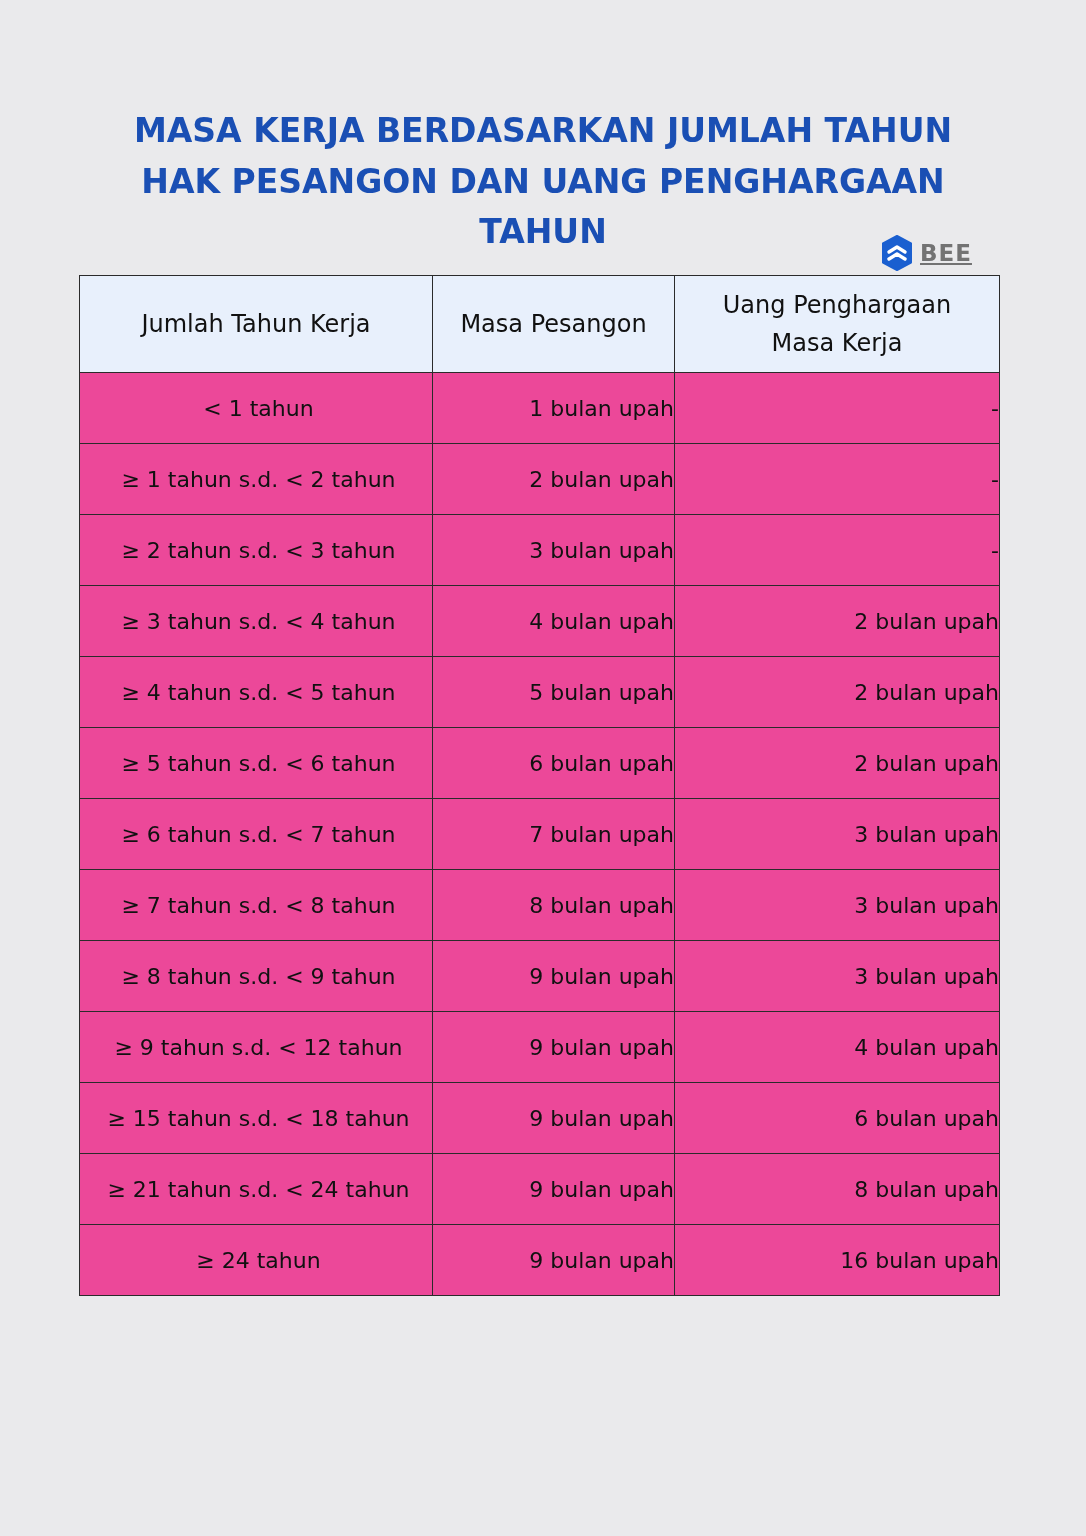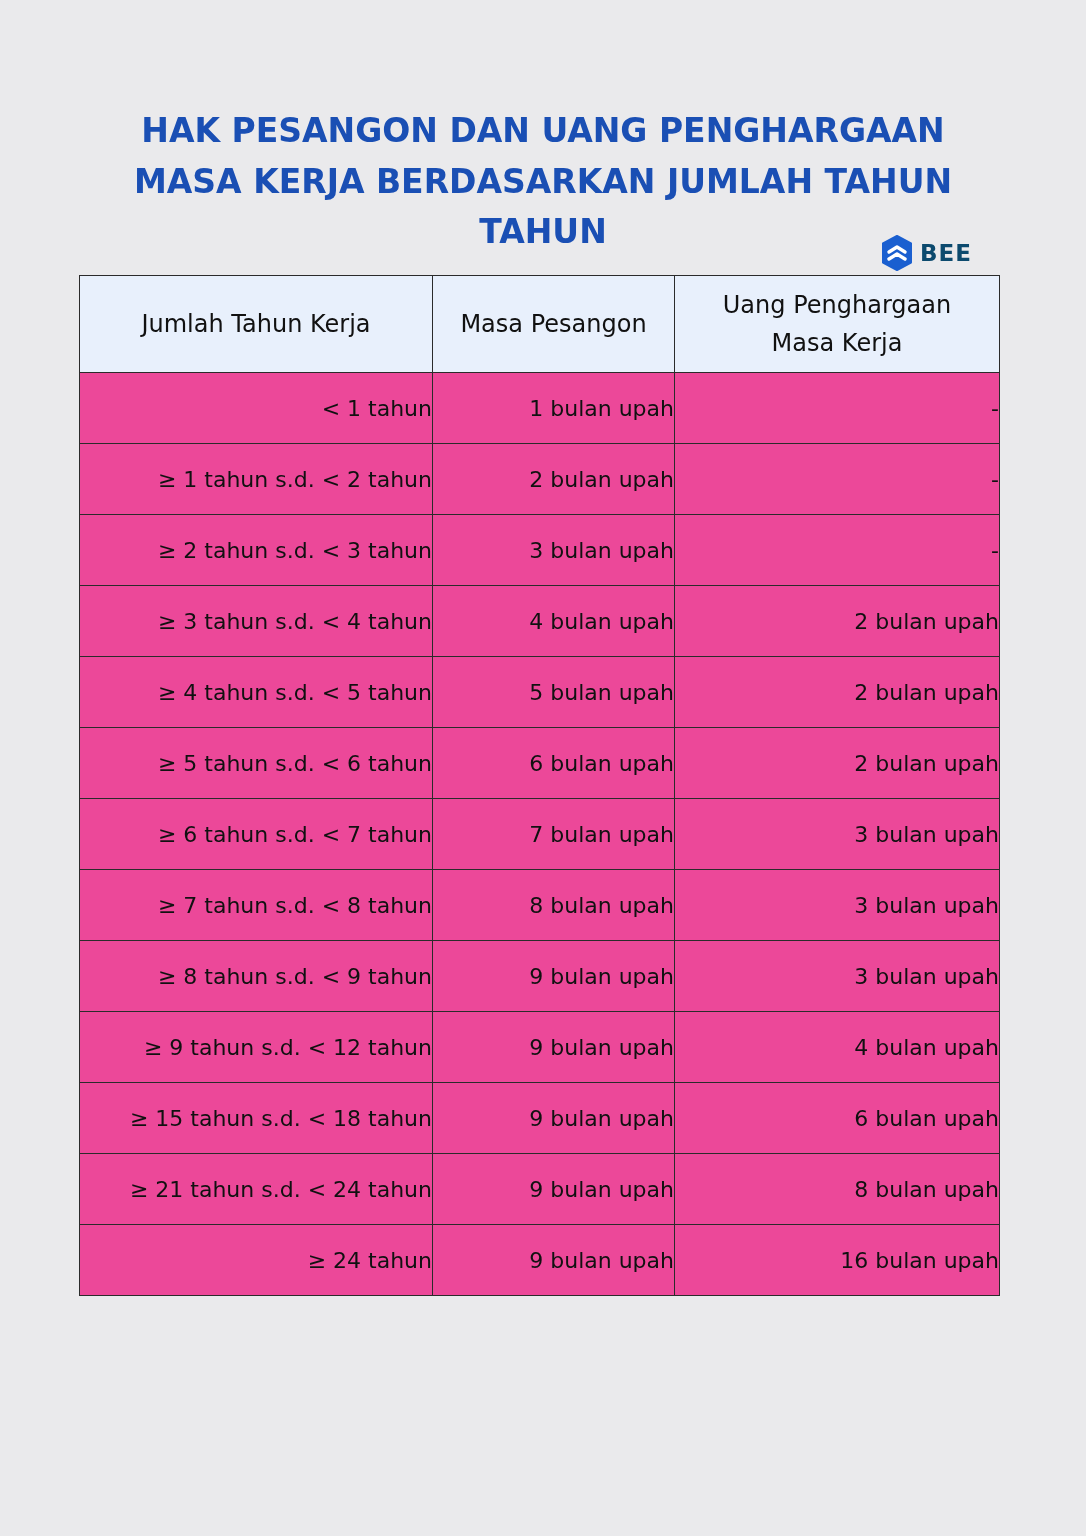--- a/index.html
+++ b/index.html
@@ -35,22 +35,23 @@
       height: 36px;
       display: flex;
       align-items: center;
       gap: 6px;
     }
     .logo svg { display: block; }
     .logo-text {
       font-family: "DejaVu Sans", sans-serif;
       font-weight: bold;
       font-size: 23px;
-      color: #0c4a6e;
+      color: #737373;
       letter-spacing: 1px;
+      text-decoration: underline;
     }
     table.grid {
       position: absolute;
       left: 79px;
       top: 275px;
       width: 920px;
       border-collapse: collapse;
       background: #ec4899;
       table-layout: fixed;
     }
@@ -66,36 +67,36 @@
       background: #e8f0fc;
       height: 96px;
       font-size: 24px;
       line-height: 38px;
       text-align: center;
     }
     table.grid td {
       height: 70px;
     }
     table.grid td.c0 {
-      text-align: right;
+      text-align: center;
       padding-left: 5px;
     }
     table.grid td.c1, table.grid td.c2 {
       text-align: right;
     }
     col.w0 { width: 353px; }
     col.w1 { width: 242px; }
     col.w2 { width: 325px; }
   </style>
 </head>
 <body>
 
 <div class="title">
+  <span class="line">MASA KERJA BERDASARKAN JUMLAH TAHUN</span>
   <span class="line">HAK PESANGON DAN UANG PENGHARGAAN</span>
-  <span class="line">MASA KERJA BERDASARKAN JUMLAH TAHUN</span>
   <span class="line">TAHUN</span>
 </div>
 
 <div class="logo">
   <span>
     <svg width="34" height="36" viewBox="0 0 34 36">
       <path d="M17 1 L31 8.5 L31 27.5 L17 35 L3 27.5 L3 8.5 Z" fill="#1a5fd0" stroke="#1a5fd0" stroke-width="2" stroke-linejoin="round"></path>
       <path d="M9 17 L17 12 L25 17" fill="none" stroke="#ffffff" stroke-width="3.4" stroke-linecap="round" stroke-linejoin="round"></path>
       <path d="M9 24 L17 19 L25 24" fill="none" stroke="#ffffff" stroke-width="3.4" stroke-linecap="round" stroke-linejoin="round"></path>
     </svg>

